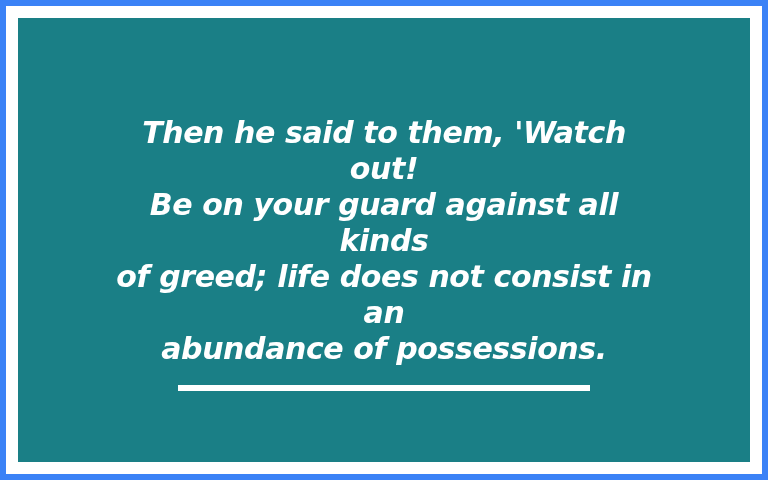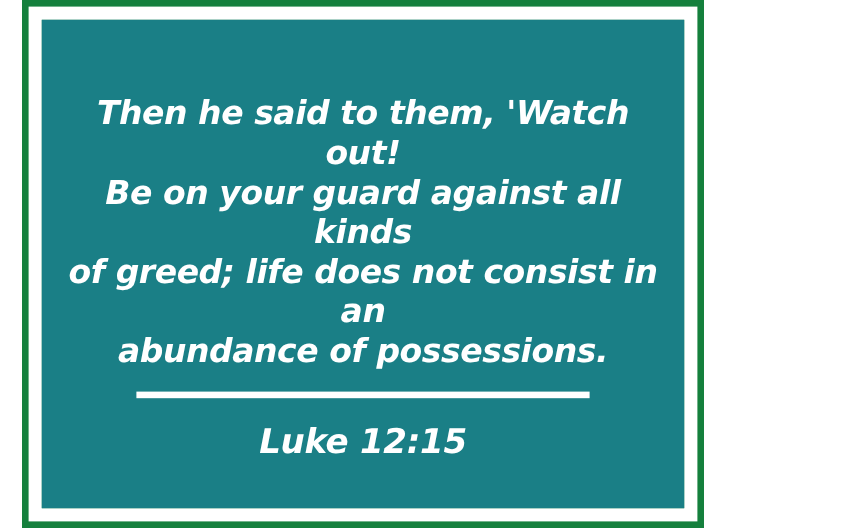--- a/index.html
+++ b/index.html
@@ -9,26 +9,25 @@
   body {
     width: 768px;
     height: 480px;
     overflow: hidden;
     font-family: "Liberation Sans", sans-serif;
     background: #ffffff;
   }
 
   .quote-card {
     position: relative;
-    width: 620px;
+    width: 768px;
     height: 480px;
     box-sizing: border-box;
-    background: #15803d;
+    background: #3b82f6;
     padding: 6px;
-    margin-left: 20px;
   }
 
   .frame-band {
     position: absolute;
     left: 6px;
     top: 6px;
     right: 6px;
     bottom: 6px;
     box-sizing: border-box;
     border: 12px solid #ffffff;
@@ -102,19 +101,18 @@
 
     <div class="content-block">
 
       <p class="verse-text">Then he said to them, 'Watch out!
 Be on your guard against all kinds
 of greed; life does not consist in an
 abundance of possessions.</p>
 
       <div class="divider"></div>
 
-      <p class="reference">Luke 12:15</p>
 
     </div>
 
   </div>
 
 </div>
 
 </body></html>

